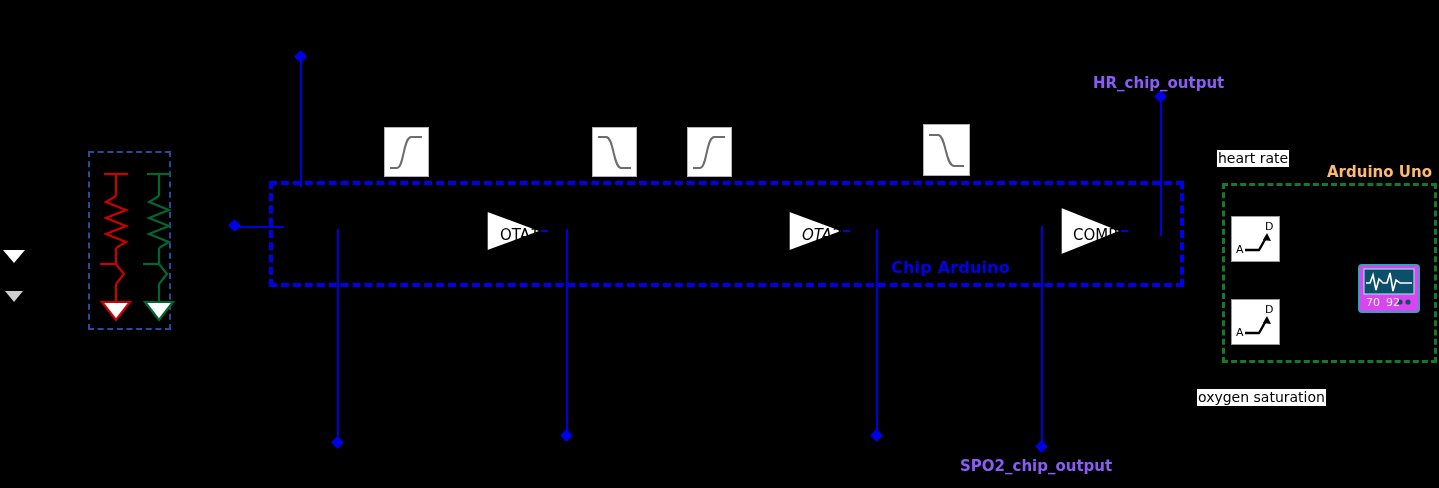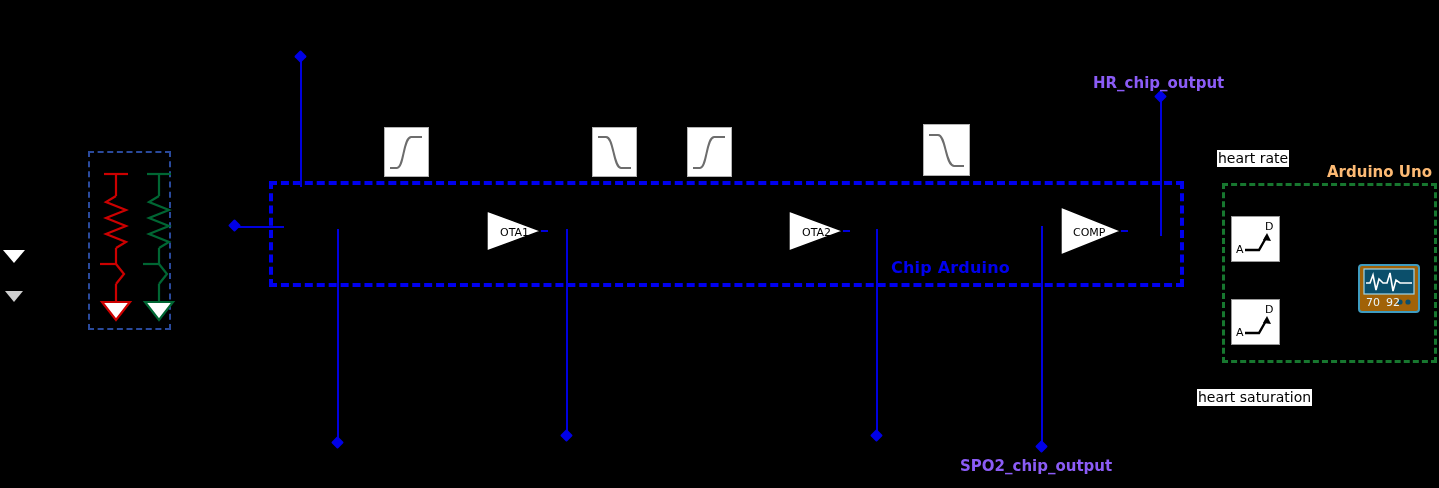--- a/index.html
+++ b/index.html
@@ -22,28 +22,28 @@
   
   .sensor-box{position:absolute;border:2px dashed #2a4a9c;box-sizing:border-box;}
 
   
   .filt{position:absolute;background:#fff;border:1px solid #b4b4b4;box-sizing:border-box;}
   .filt svg{display:block;}
 
   
   .amp{position:absolute;}
   .amp svg{display:block;overflow:visible;}
-  .amp-lbl{position:absolute;color:#000;font-size:11px;white-space:nowrap;}
+  .amp-lbl{position:absolute;color:#000;font-size:15px;white-space:nowrap;}
 
   
   .ard-box{position:absolute;border:3px dashed #17772f;box-sizing:border-box;}
   .ard-title{position:absolute;color:#fdba74;font-weight:bold;font-size:15px;white-space:nowrap;}
   .adc{position:absolute;background:#fff;border:1px solid #9a9a9a;box-sizing:border-box;}
   .adc svg{display:block;}
-  .monitor{position:absolute;background:#a16207;border:2px solid #3f9cc0;
+  .monitor{position:absolute;background:#d946ef;border:2px solid #3f9cc0;
            border-radius:4px;box-sizing:border-box;}
   .mon-read{position:absolute;color:#eaf6fb;font-size:11px;white-space:nowrap;
             font-family:"DejaVu Sans","Liberation Sans",sans-serif;}
 
   
   .redlbl{position:absolute;color:#8b5cf6;font-weight:bold;font-size:15px;white-space:nowrap;}
   .whitelbl{position:absolute;background:#fff;color:#000;font-size:14px;
             white-space:nowrap;padding:0 1px;line-height:17px;}
 
   
@@ -145,21 +145,21 @@
     </svg>
   </div>
   <div class="amp-lbl" style="left:500px;top:226px;">OTA1</div>
 
   <div class="amp" style="left:788px;top:210px;width:62px;height:42px;">
     <svg width="62" height="42" viewBox="0 0 62 42">
       <polygon points="1,1 1,41 55,21" fill="#ffffff" stroke="#000000" stroke-width="1.4"></polygon>
       <line x1="55" y1="21" x2="62" y2="21" stroke="#0000dd" stroke-width="2"></line>
     </svg>
   </div>
-  <div class="amp-lbl" style="left:802px;top:226px;">OTA2</div>
+  <div class="amp-lbl" style="left:802px;top:226px;font-style:italic;">OTA2</div>
 
   <div class="amp" style="left:1060px;top:206px;width:68px;height:50px;">
     <svg width="68" height="50" viewBox="0 0 68 50">
       <polygon points="1,1 1,49 61,25" fill="#ffffff" stroke="#000000" stroke-width="1.4"></polygon>
       <line x1="61" y1="25" x2="68" y2="25" stroke="#0000dd" stroke-width="2"></line>
     </svg>
   </div>
   <div class="amp-lbl" style="left:1073px;top:226px;">COMP</div>
 
   <div class="redlbl" style="left:1093px;top:74px;">HR_chip_output</div>
@@ -191,15 +191,15 @@
       <rect x="4" y="3" width="50" height="25" fill="#0b4f6b" stroke="#9ed6ea" stroke-width="1.2"></rect>
       <polyline points="6,17 10,17 13,9 16,24 19,13 23,17 27,17 30,7 33,25 36,14 40,17 52,17" fill="none" stroke="#ffffff" stroke-width="1.6"></polyline>
       <circle cx="40" cy="36" r="2.6" fill="#0b4f6b"></circle>
       <circle cx="48" cy="36" r="2.6" fill="#0b4f6b"></circle>
     </svg>
     <div class="mon-read" style="left:6px;top:30px;">70</div>
     <div class="mon-read" style="left:26px;top:30px;">92</div>
   </div>
 
   <div class="whitelbl" style="left:1217px;top:150px;">heart rate</div>
-  <div class="whitelbl" style="left:1197px;top:389px;">heart saturation</div>
+  <div class="whitelbl" style="left:1197px;top:389px;">oxygen saturation</div>
 
 </div>
 
 </body></html>

